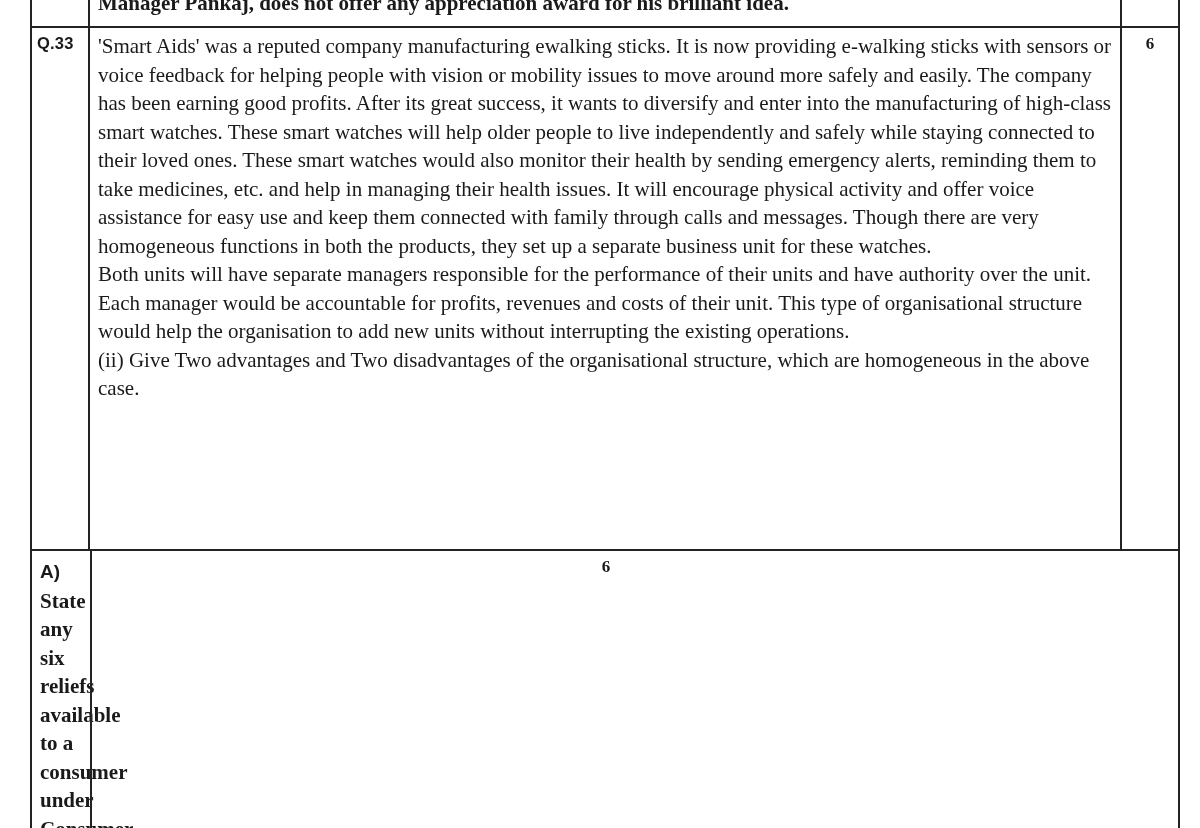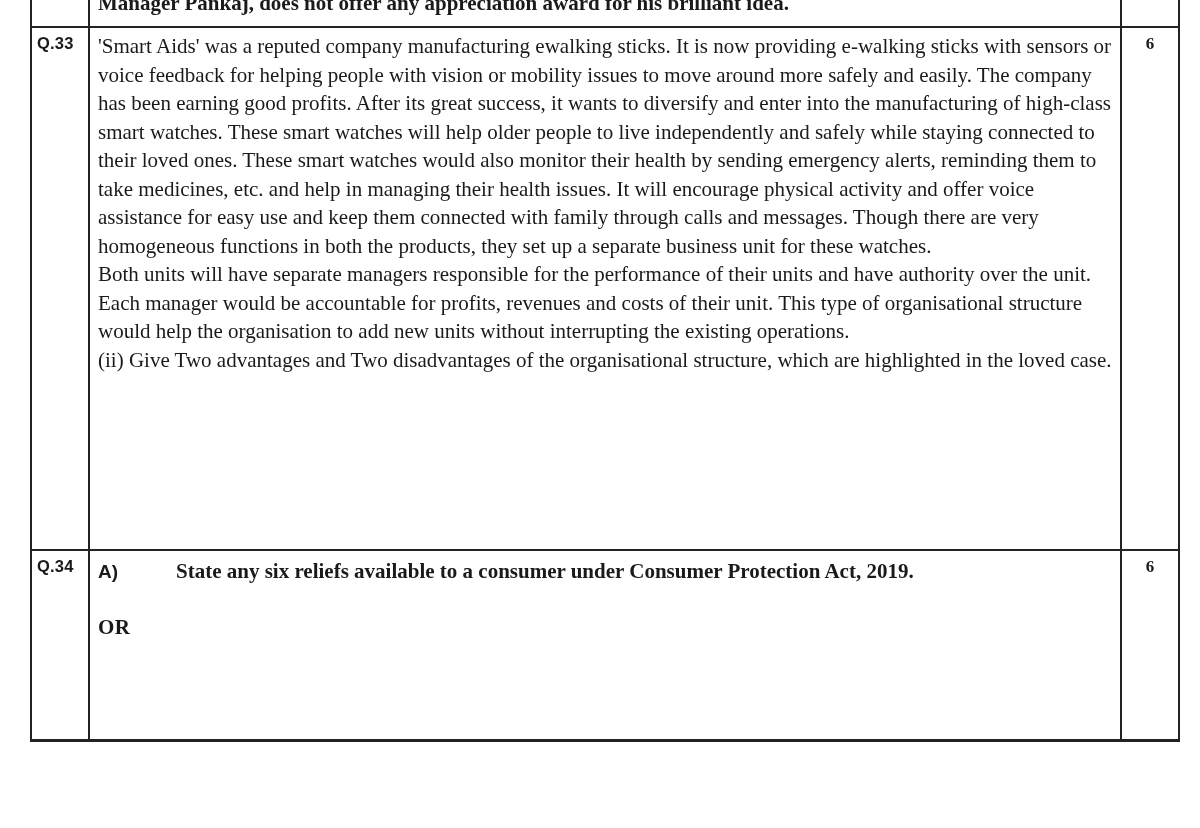--- a/index.html
+++ b/index.html
@@ -102,31 +102,28 @@
       <div class="cell marks"></div>
     </div>
 
     <div class="row q33 bordered">
       <div class="cell qno">
         <span>Q.33</span>
       </div>
       <div class="cell content">
         <p>'Smart Aids' was a reputed company manufacturing ewalking sticks. It is now providing e-walking sticks with sensors or voice feedback for helping people with vision or mobility issues to move around more safely and easily. The company has been earning good profits. After its great success, it wants to diversify and enter into the manufacturing of high-class smart watches. These smart watches will help older people to live independently and safely while staying connected to their loved ones. These smart watches would also monitor their health by sending emergency alerts, reminding them to take medicines, etc. and help in managing their health issues. It will encourage physical activity and offer voice assistance for easy use and keep them connected with family through calls and messages. Though there are very homogeneous functions in both the products, they set up a separate business unit for these watches.</p>
         <p>Both units will have separate managers responsible for the performance of their units and have authority over the unit. Each manager would be accountable for profits, revenues and costs of their unit. This type of organisational structure would help the organisation to add new units without interrupting the existing operations.</p>
-        <p>(ii) Give Two advantages and Two disadvantages of the organisational structure, which are highlighted in the loved case.</p>
+        <p>(ii) Give Two advantages and Two disadvantages of the organisational structure, which are homogeneous in the above case.</p>
       </div>
       <div class="cell marks">
         <span>6</span>
       </div>
     </div>
 
     <div class="row q34 bordered">
-      <div class="cell qno">
-        <span>Q.34</span>
-      </div>
       <div class="cell content">
         <p class="option-line">
           <span class="opt-label">A)</span><span>State any six reliefs available to a consumer under Consumer Protection Act, 2019.</span>
         </p>
         <p class="or-line">OR</p>
       </div>
       <div class="cell marks">
         <span>6</span>
       </div>
     </div>

